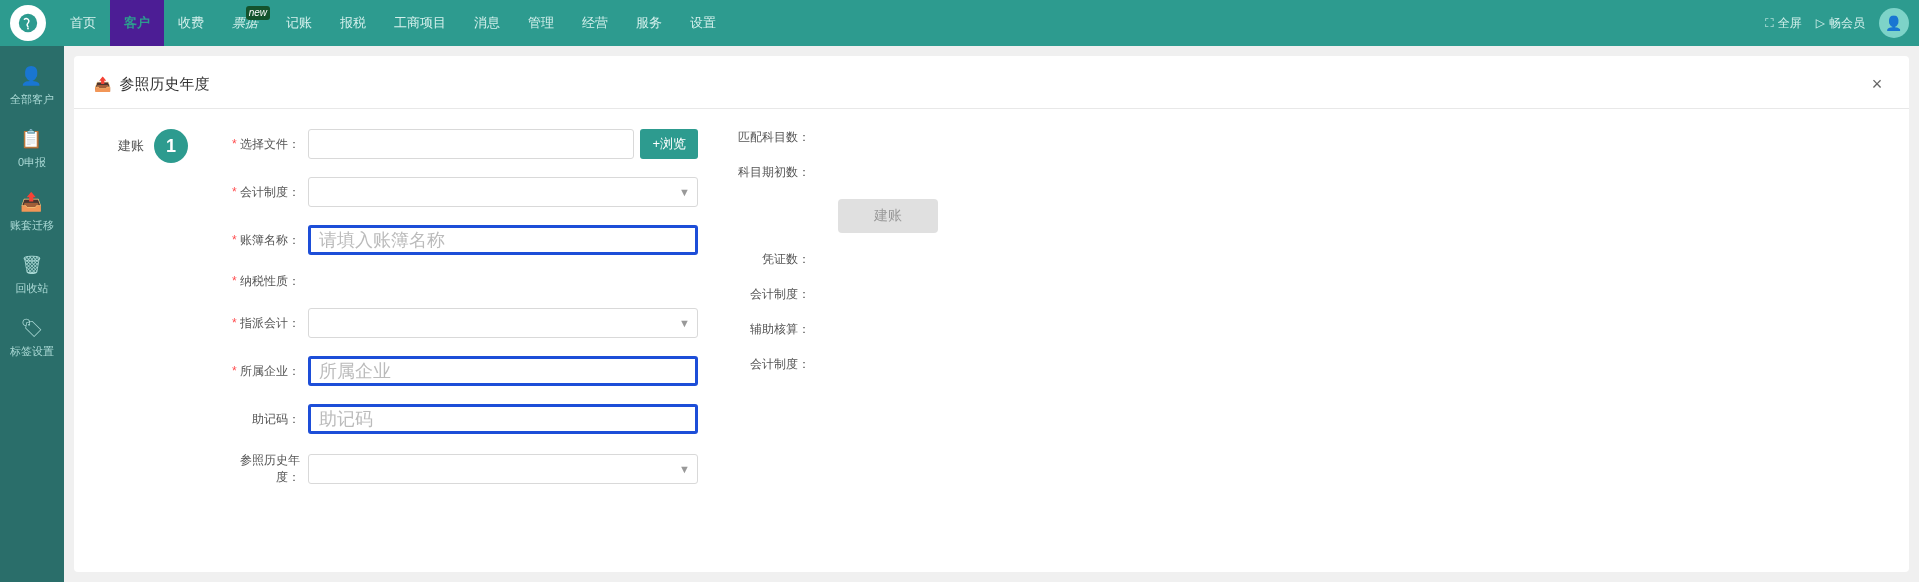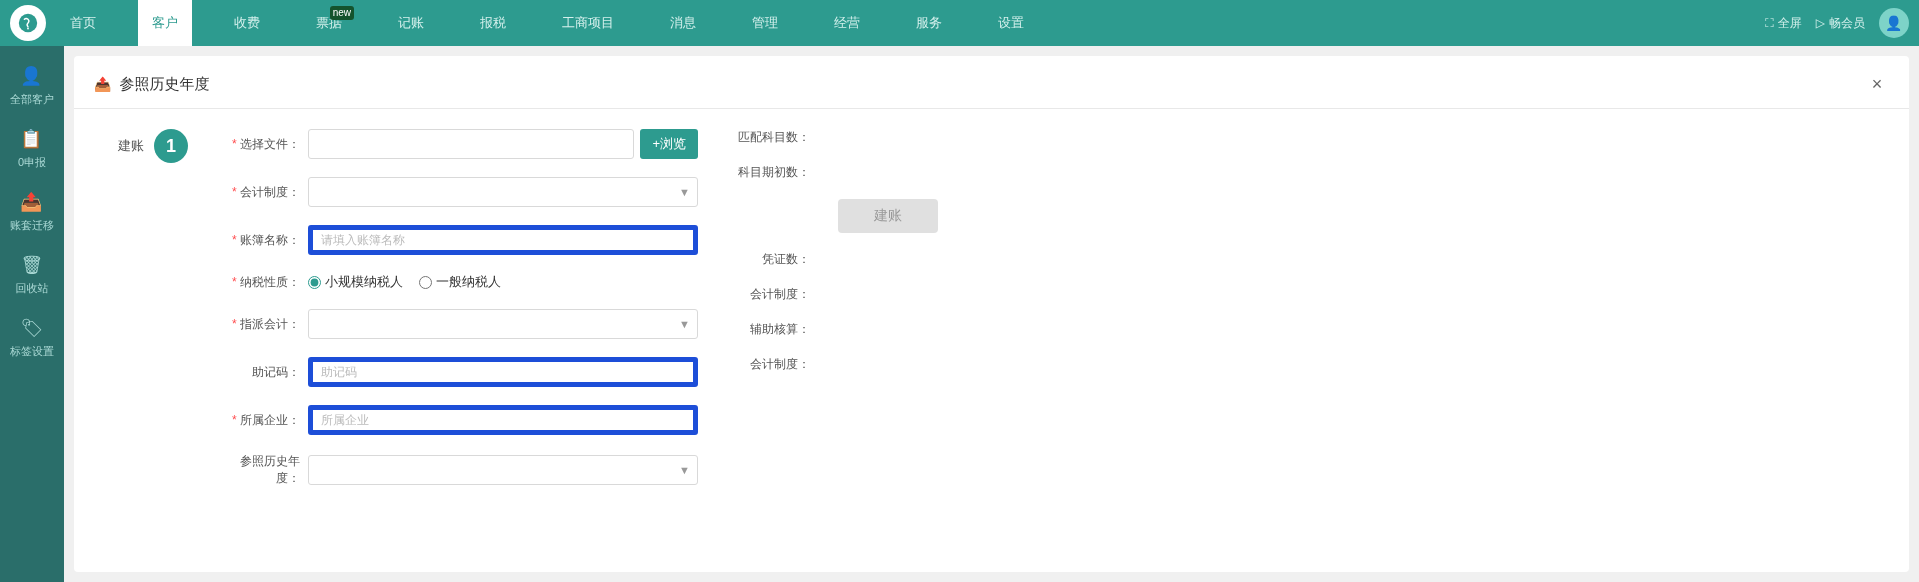--- a/index.html
+++ b/index.html
@@ -21,35 +21,34 @@
       border-radius: 50%;
       display: flex; align-items: center; justify-content: center;
       margin-right: 10px;
       flex-shrink: 0;
     }
     .nav-logo svg { width: 22px; height: 22px; }
     .nav-items {
       display: flex;
       align-items: center;
       flex: 1;
-      gap: 28px;
     }
     .nav-item {
       color: #d4f0ec;
       padding: 0 14px;
       height: 46px;
       display: flex; align-items: center;
       cursor: pointer;
       font-size: 13px;
       position: relative;
     }
     .nav-item.active {
-      background: #ffffff;
+      background: #4c1d95;
       color: #2d9b8f;
-      font-weight: normal;
+      font-weight: bold;
     }
     .nav-item .badge-new {
       position: absolute;
       top: 6px;
       right: 2px;
       background: #14532d;
       color: #fff;
       font-size: 10px;
       padding: 0 3px;
       border-radius: 3px;
@@ -202,24 +201,24 @@
       flex-shrink: 0;
       padding-right: 8px;
     }
     .form-label.required::before {
       content: "* ";
       color: #ff4d4f;
     }
     .form-control {
       flex: 1;
       height: 30px;
-      border: 5px solid #1d4ed8;
+      border: 3px solid #1d4ed8;
       border-radius: 3px;
       padding: 0 8px;
-      font-size: 12px;
+      font-size: 18px;
       color: #b91c1c;
       outline: none;
     }
     .form-control::placeholder { color: #bbb; }
     .form-control-select {
       width: 100%;
       height: 30px;
       border: 1px solid #d9d9d9;
       border-radius: 3px;
       padding: 0 8px;
@@ -333,21 +332,21 @@
     <svg viewBox="0 0 24 24" fill="none">
       <circle cx="12" cy="12" r="10" fill="#2d9b8f"></circle>
       <path d="M8 8 Q10 6 12 8 Q14 10 12 12 Q10 14 12 16" stroke="#fff" stroke-width="1.5" fill="none" stroke-linecap="round"></path>
       <circle cx="12" cy="18" r="1" fill="#fff"></circle>
     </svg>
   </div>
   <div class="nav-items">
     <div class="nav-item">首页</div>
     <div class="nav-item active">客户</div>
     <div class="nav-item">收费</div>
-    <div class="nav-item" style="position:relative;">
+    <div class="nav-item" style="position:relative;font-style:italic;">
       <span>票据</span>
       <span class="badge-new">new</span>
     </div>
     <div class="nav-item">记账</div>
     <div class="nav-item">报税</div>
     <div class="nav-item">工商项目</div>
     <div class="nav-item">消息</div>
     <div class="nav-item">管理</div>
     <div class="nav-item">经营</div>
     <div class="nav-item">服务</div>
@@ -433,50 +432,40 @@
             </div>
           </div>
 
           <div class="form-row">
             <span class="form-label required">账簿名称：</span>
             <input type="text" class="form-control" placeholder="请填入账簿名称" style="">
           </div>
 
           <div class="form-row">
             <span class="form-label required">纳税性质：</span>
-            <div class="radio-group">
-              <label class="radio-item">
-                <input type="radio" name="tax_type" class="radio-input" value="small" checked="" style="">
-                <span class="radio-label">小规模纳税人</span>
-              </label>
-              <label class="radio-item">
-                <input type="radio" name="tax_type" class="radio-input" value="general" style="">
-                <span class="radio-label">一般纳税人</span>
-              </label>
-            </div>
           </div>
 
           <div class="form-row">
             <span class="form-label required">指派会计：</span>
             <div class="select-wrapper">
               <select class="form-control-select">
                 <option value=""></option>
               </select>
               <span class="select-arrow">▼</span>
             </div>
           </div>
 
           <div class="form-row">
+            <span class="form-label required">所属企业：</span>
+            <input type="text" class="form-control" placeholder="所属企业" style="">
+          </div>
+
+          <div class="form-row">
             <span class="form-label">助记码：</span>
             <input type="text" class="form-control" placeholder="助记码" style="">
-          </div>
-
-          <div class="form-row">
-            <span class="form-label required">所属企业：</span>
-            <input type="text" class="form-control" placeholder="所属企业" style="">
           </div>
 
           <div class="form-row">
             <span class="form-label">参照历史年度：</span>
             <div class="select-wrapper">
               <select class="form-control-select">
                 <option value=""></option>
               </select>
               <span class="select-arrow">▼</span>
             </div>

